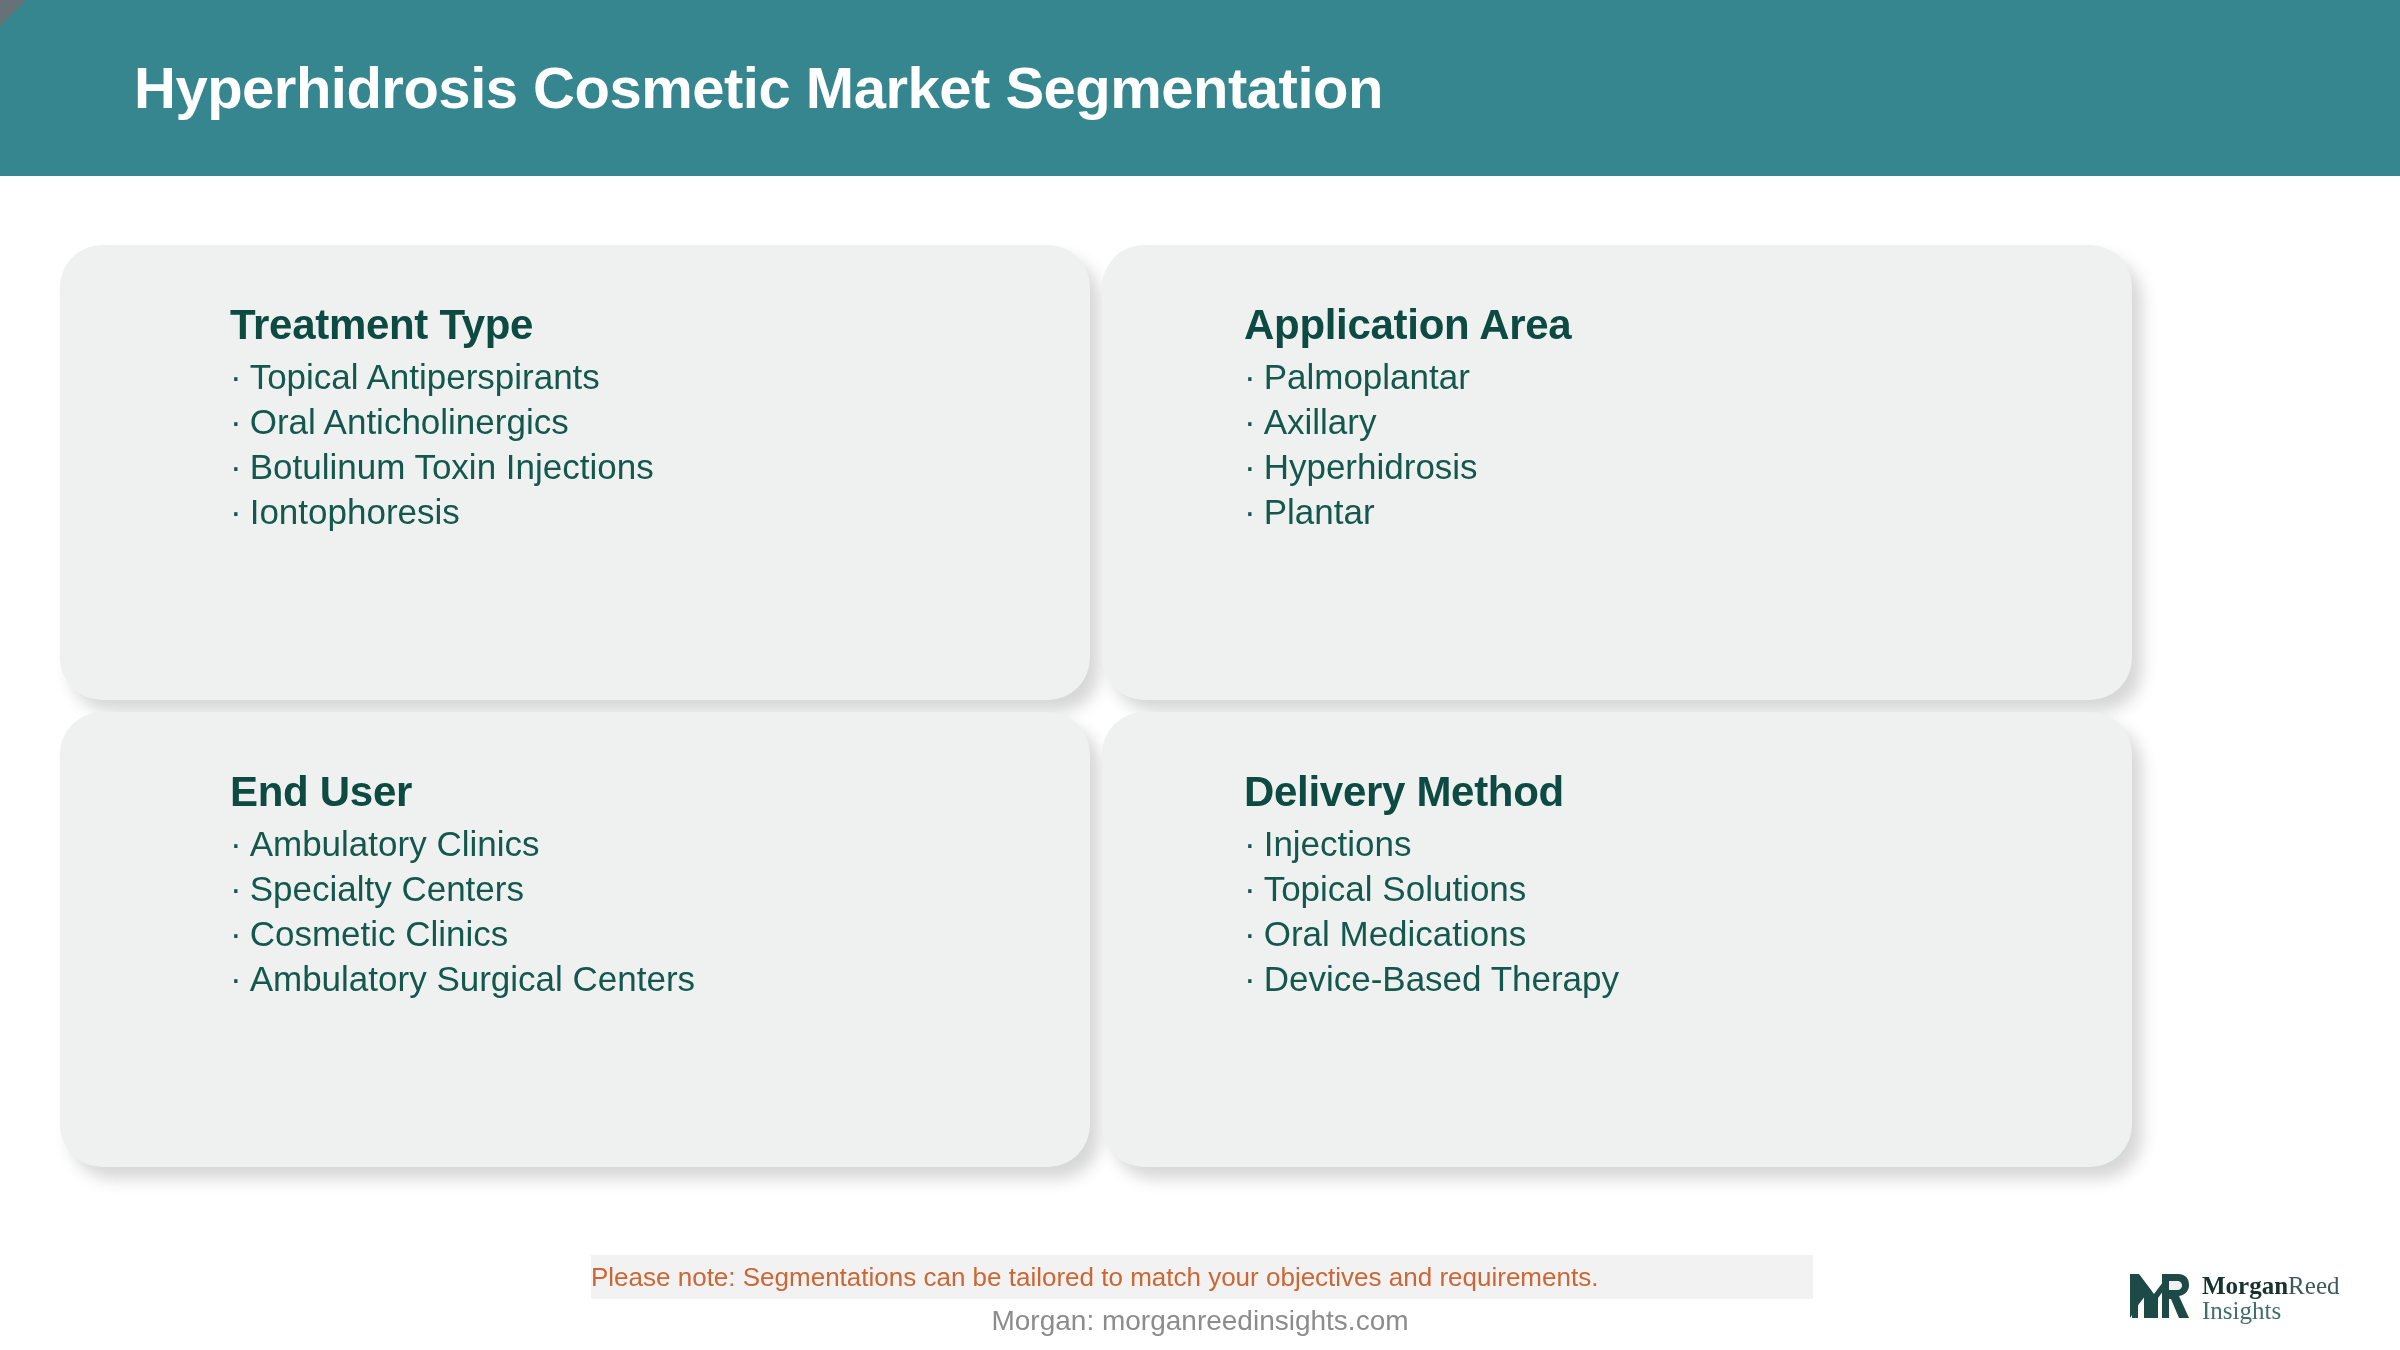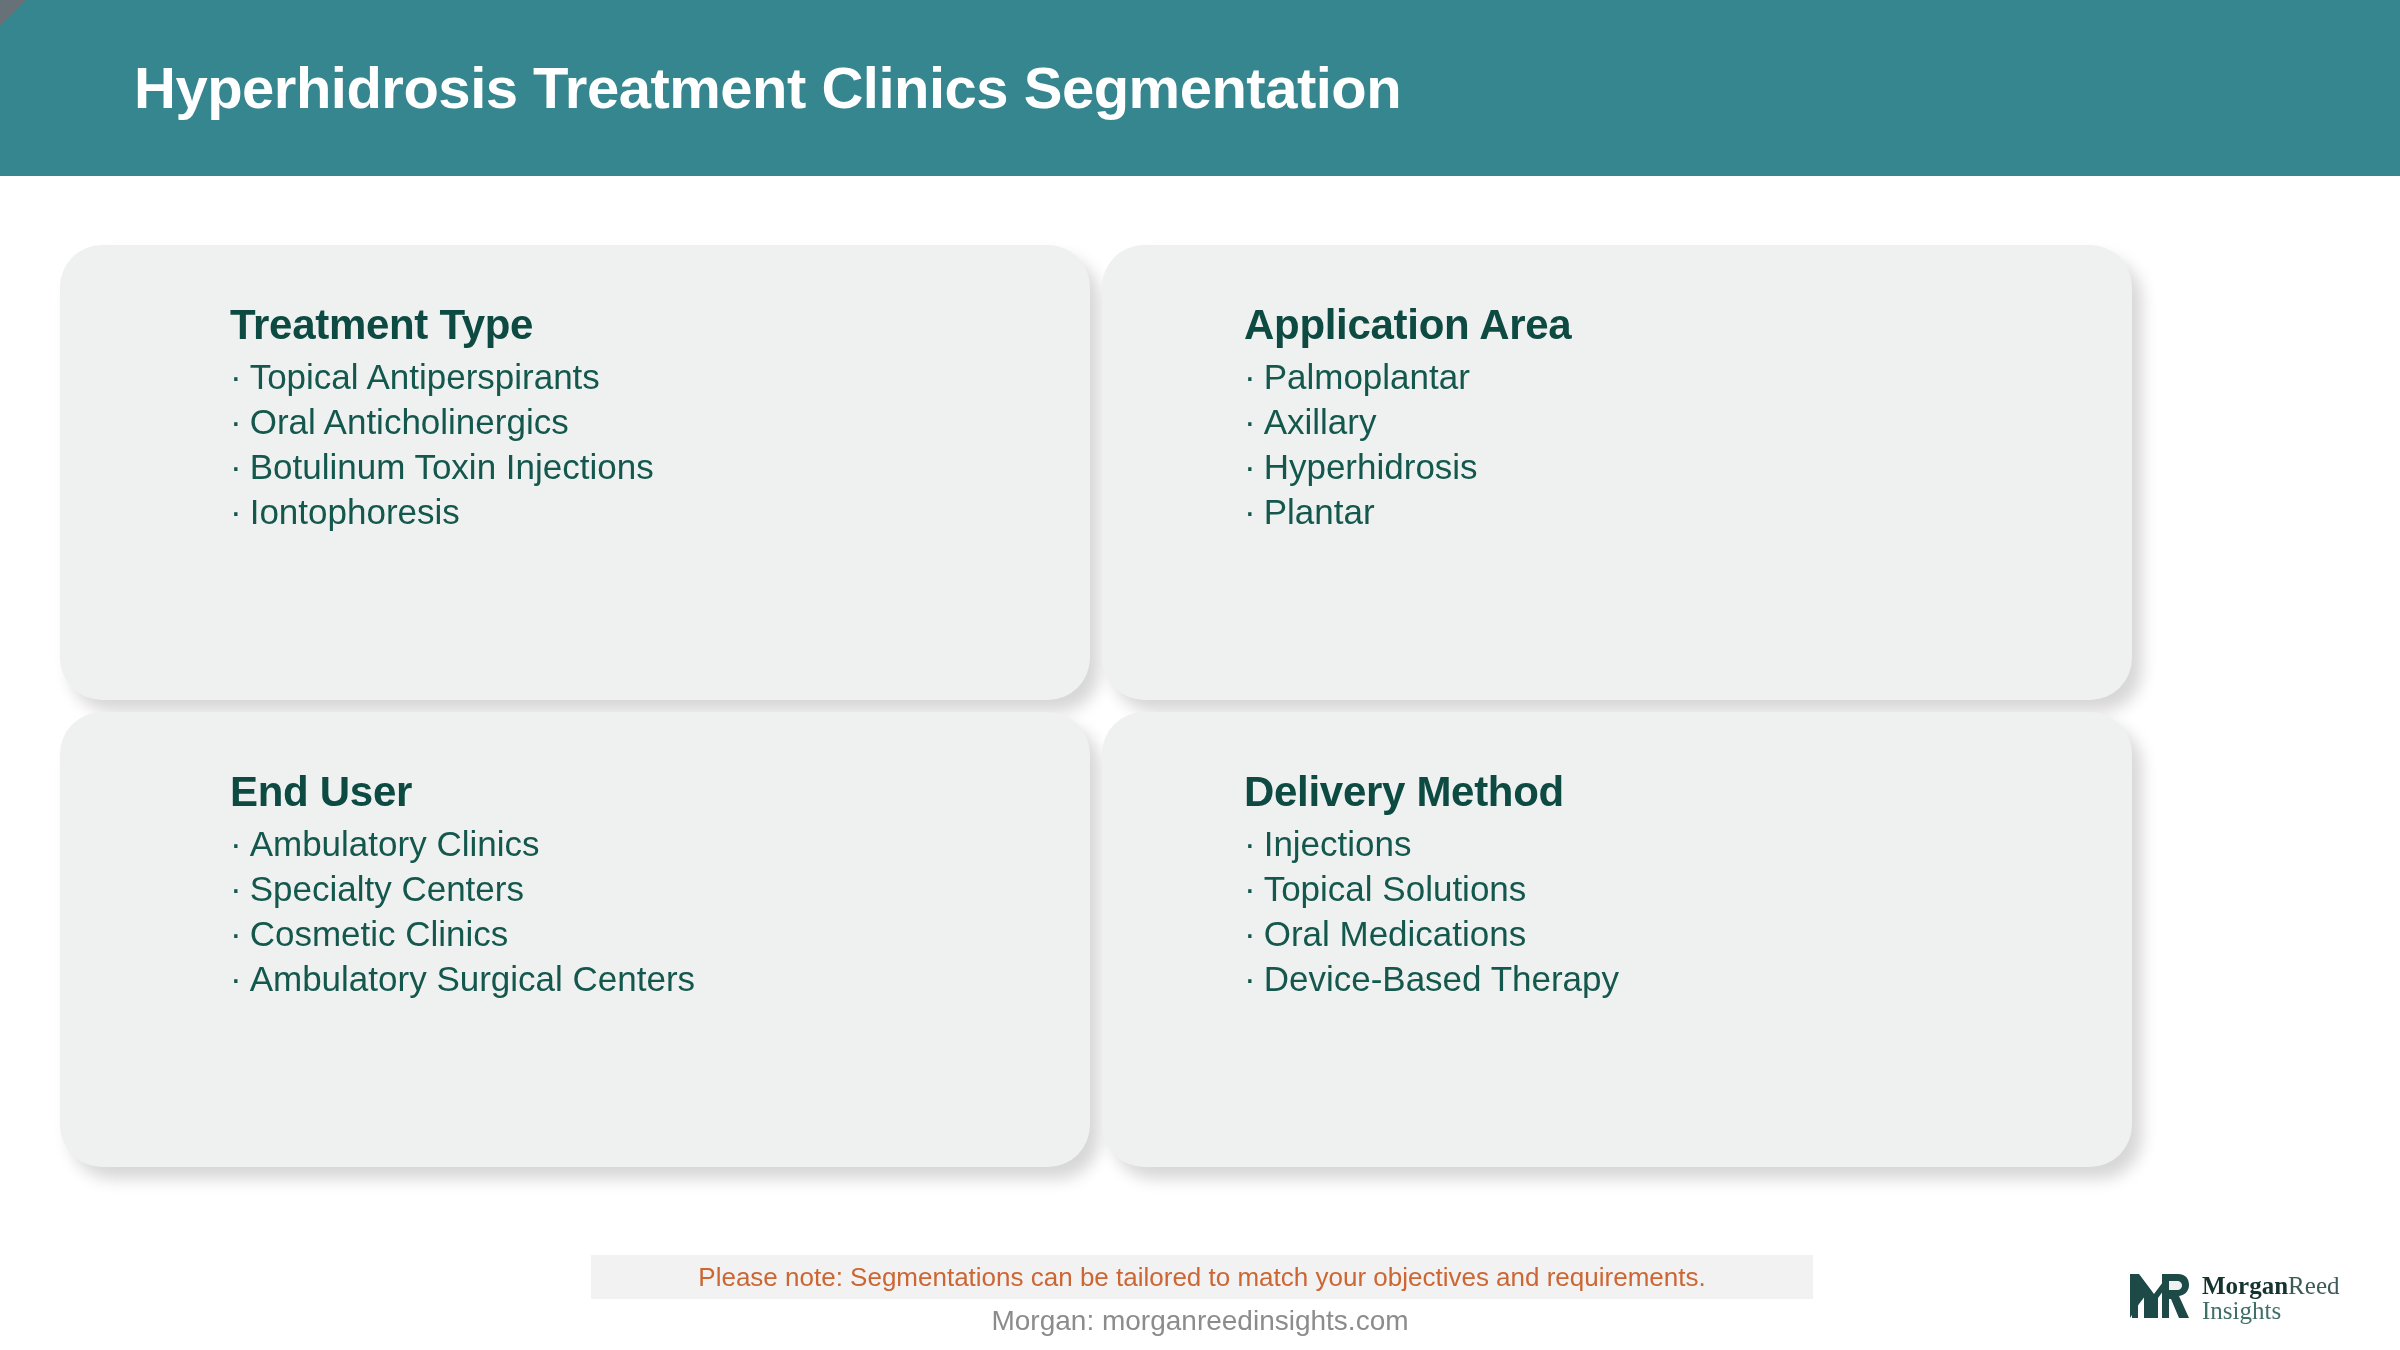--- a/index.html
+++ b/index.html
@@ -116,21 +116,20 @@
 
   .note {
     position: absolute;
     left: 591px;
     top: 10px;
     width: 1222px;
     height: 44px;
     background: #f2f2f2;
     display: flex;
     align-items: center;
-    justify-content: center;
   }
 
   .note-text {
     color: #cc6633;
     font-size: 26px;
     white-space: nowrap;
   }
 
   .source {
     position: absolute;
@@ -174,21 +173,21 @@
     white-space: nowrap;
   }
 </style>
 </head>
 <body>
 
 <div class="slide">
 
   <div class="header">
     <span class="header-corner"></span>
-    <h1 class="header-title">Hyperhidrosis Treatment Clinics Segmentation</h1>
+    <h1 class="header-title">Hyperhidrosis Cosmetic Market Segmentation</h1>
   </div>
 
   <div class="cards">
 
     <div class="card">
       <div class="card-title">Treatment Type</div>
       <ul class="card-list">
         <li><span class="bullet">·</span><span>Topical Antiperspirants</span></li>
         <li><span class="bullet">·</span><span>Oral Anticholinergics</span></li>
         <li><span class="bullet">·</span><span>Botulinum Toxin Injections</span></li>

